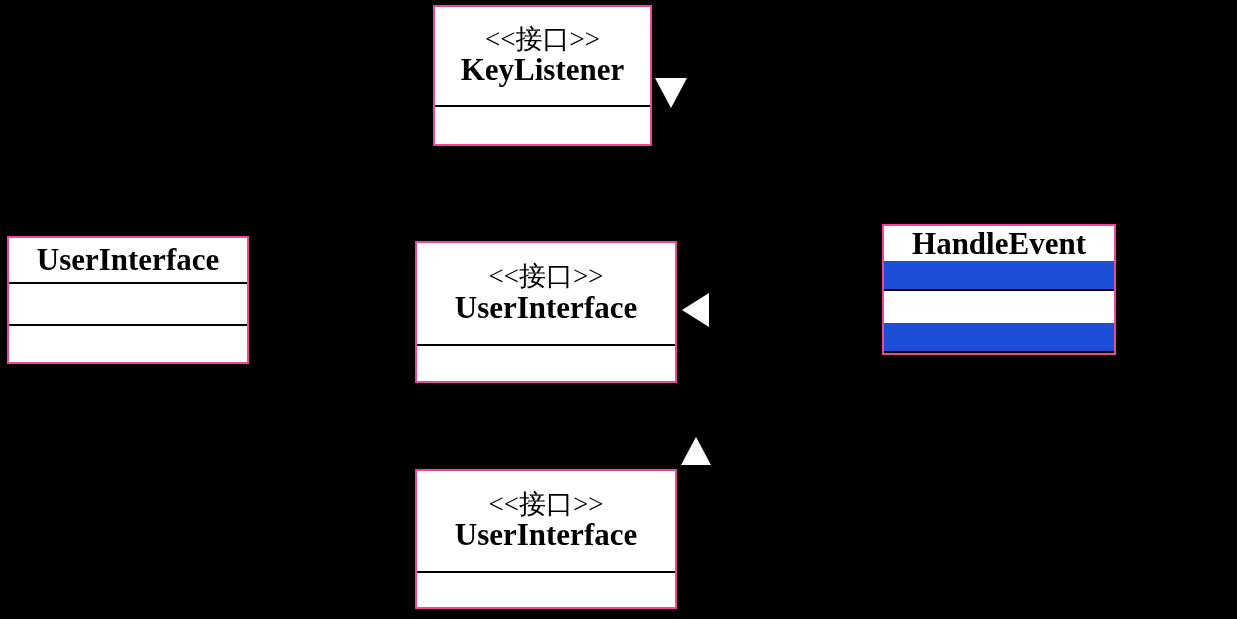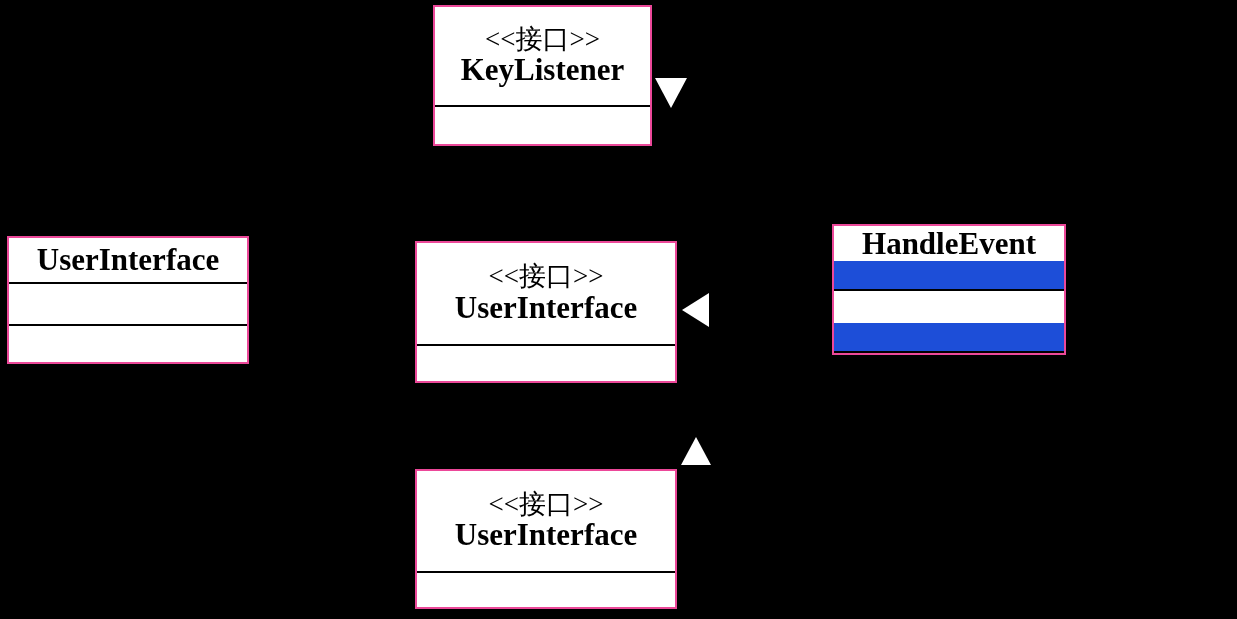--- a/index.html
+++ b/index.html
@@ -119,21 +119,21 @@
       <div class="stereotype">&lt;&lt;接口&gt;&gt;</div>
       <div class="classname">UserInterface</div>
     </div>
     <div class="compartment empty" style="flex:1;">
       <span></span>
     </div>
   </div>
 
   <div class="arrowhead left" style="left:682px; top:293px;"></div>
 
-  <div class="uml-box" style="left:832px; top:224px; width:234px; height:131px;gap:28px;">
+  <div class="uml-box" style="left:882px; top:224px; width:234px; height:131px;gap:28px;">
     <div class="compartment" style="height:46px;">
       <div class="classname solo">HandleEvent</div>
     </div>
     <div class="compartment empty" style="height:43px;">
       <span></span>
     </div>
     <div class="compartment empty" style="flex:1;">
       <span></span>
     </div>
   </div>

